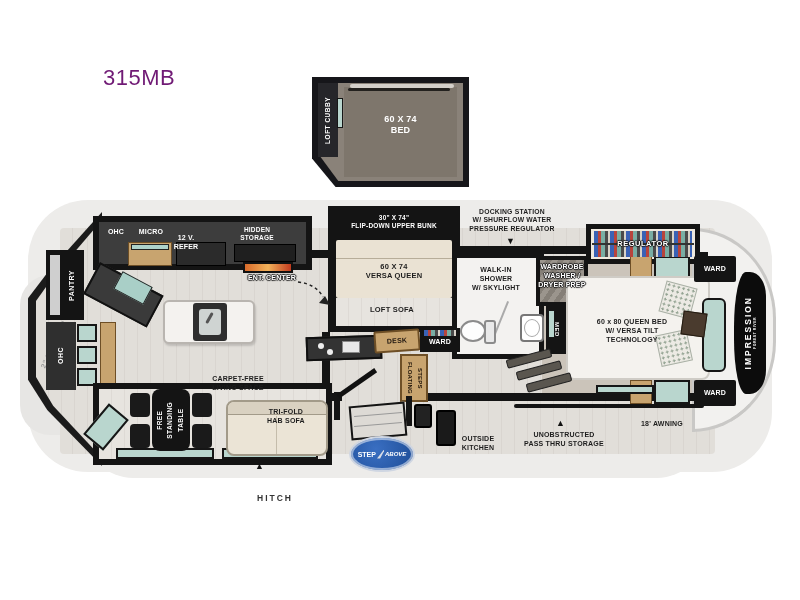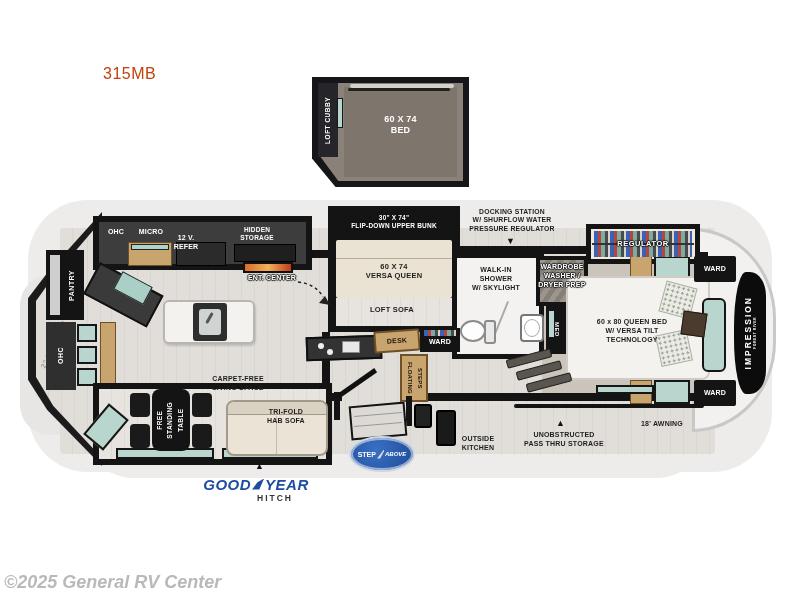--- a/index.html
+++ b/index.html
@@ -23,22 +23,21 @@
 </style>
 </head>
 <body>
 
 <div id="canvas">
 
   <div class="abs shadow" style="left:28px;top:200px;width:744px;height:272px;"></div>
   <div class="abs shadow" style="left:85px;top:370px;width:620px;height:108px;border-radius:48px;"></div>
   <div class="abs shadow" style="left:20px;top:275px;width:70px;height:160px;border-radius:30px;background:#e7e6e4;"></div>
 
-  <div class="abs" style="left:103px;top:65px;font-size:16px;color:#c2410c;letter-spacing:.5px;">315MB</div>
-  <div class="abs" style="left:4px;top:572px;font-size:18px;font-weight:bold;font-style:italic;color:#b9b9b9;z-index:9;">©2025 General RV Center</div>
+  <div class="abs" style="left:103px;top:65px;font-size:22px;color:#701a75;letter-spacing:.5px;">315MB</div>
 
   <div class="abs" style="left:312px;top:77px;width:157px;height:110px;background:#16161a;clip-path:polygon(0 0,100% 0,100% 100%,15% 100%,0 74%);z-index:2;"></div>
   <div class="abs" style="left:318px;top:83px;width:145px;height:98px;background:#8a8279;clip-path:polygon(0 0,100% 0,100% 100%,14% 100%,0 72%);z-index:2;"></div>
   <div class="abs" style="left:318px;top:83px;width:20px;height:74px;background:#26262a;z-index:3;"></div>
   <div class="abs flex" style="left:318px;top:83px;width:20px;height:74px;z-index:4;">
     <span class="lbl w vt" style="font-size:6.5px;letter-spacing:.5px;">LOFT CUBBY</span>
   </div>
   <div class="abs mint" style="left:337px;top:98px;width:6px;height:30px;border-width:1px;z-index:4;"></div>
   <div class="abs" style="left:344px;top:87px;width:113px;height:90px;background:#7e766c;z-index:3;"></div>
   <div class="abs" style="left:348px;top:88px;width:102px;height:3px;background:#23211e;border-radius:2px;z-index:4;"></div>
@@ -206,25 +205,20 @@
   <div class="abs" style="left:192px;top:393px;width:20px;height:24px;background:#1a1a1a;border-radius:4px;z-index:4;"></div>
   <div class="abs" style="left:192px;top:424px;width:20px;height:24px;background:#1a1a1a;border-radius:4px;z-index:4;"></div>
 
   <div class="abs" style="left:226px;top:400px;width:102px;height:56px;background:#ebe4d6;border:2px solid #a29a89;border-radius:8px;z-index:4;"></div>
   <div class="abs" style="left:228px;top:402px;width:98px;height:13px;background:#d9d1c1;border-bottom:1px solid #a29a89;border-radius:6px 6px 0 0;z-index:5;"></div>
   <div class="abs" style="left:276px;top:416px;width:1px;height:38px;background:#c4bcab;z-index:5;"></div>
   <div class="abs lbl" style="left:256px;top:408px;width:60px;font-size:7px;z-index:6;">TRI-FOLD
 HAB SOFA</div>
 
   <div class="abs" style="left:255px;top:461px;font-size:9px;color:#111;z-index:6;">▲</div>
-  <div class="abs flex" style="left:196px;top:474px;width:120px;height:20px;z-index:6;">
-    <span style="font-size:15px;font-weight:bold;font-style:italic;color:#1c4da1;letter-spacing:.5px;">GOOD</span>
-    <span class="abs" style="position:static;width:12px;height:11px;background:#1c4da1;clip-path:polygon(0 100%,45% 35%,100% 0,60% 100%);margin:0 1px;"></span>
-    <span style="font-size:15px;font-weight:bold;font-style:italic;color:#1c4da1;letter-spacing:.5px;">YEAR</span>
-  </div>
   <div class="abs lbl" style="left:240px;top:493px;width:70px;font-size:8.5px;color:#333;letter-spacing:2px;">HITCH</div>
 
   <div class="abs wall" style="left:334px;top:392px;width:6px;height:28px;z-index:4;"></div>
   <div class="abs wall" style="left:406px;top:396px;width:6px;height:30px;z-index:4;"></div>
   <div class="abs" style="left:350px;top:404px;width:56px;height:34px;background:#dddad5;border:2px solid #141414;transform:rotate(-5deg);z-index:4;"></div>
   <div class="abs" style="left:354px;top:414px;width:48px;height:1px;background:#999;transform:rotate(-5deg);z-index:5;"></div>
   <div class="abs" style="left:354px;top:424px;width:48px;height:1px;background:#999;transform:rotate(-5deg);z-index:5;"></div>
   <div class="abs" style="left:338px;top:394px;width:46px;height:5px;background:#111;transform:rotate(-35deg);transform-origin:left center;z-index:5;"></div>
 
   <div class="abs flex" style="left:349px;top:436px;width:66px;height:36px;background:radial-gradient(circle at 40% 35%,#3a6fc2,#1d4c96);border:2px solid #cfd6e2;border-radius:50%;box-shadow:inset 0 0 0 2px rgba(255,255,255,.5);z-index:7;">

